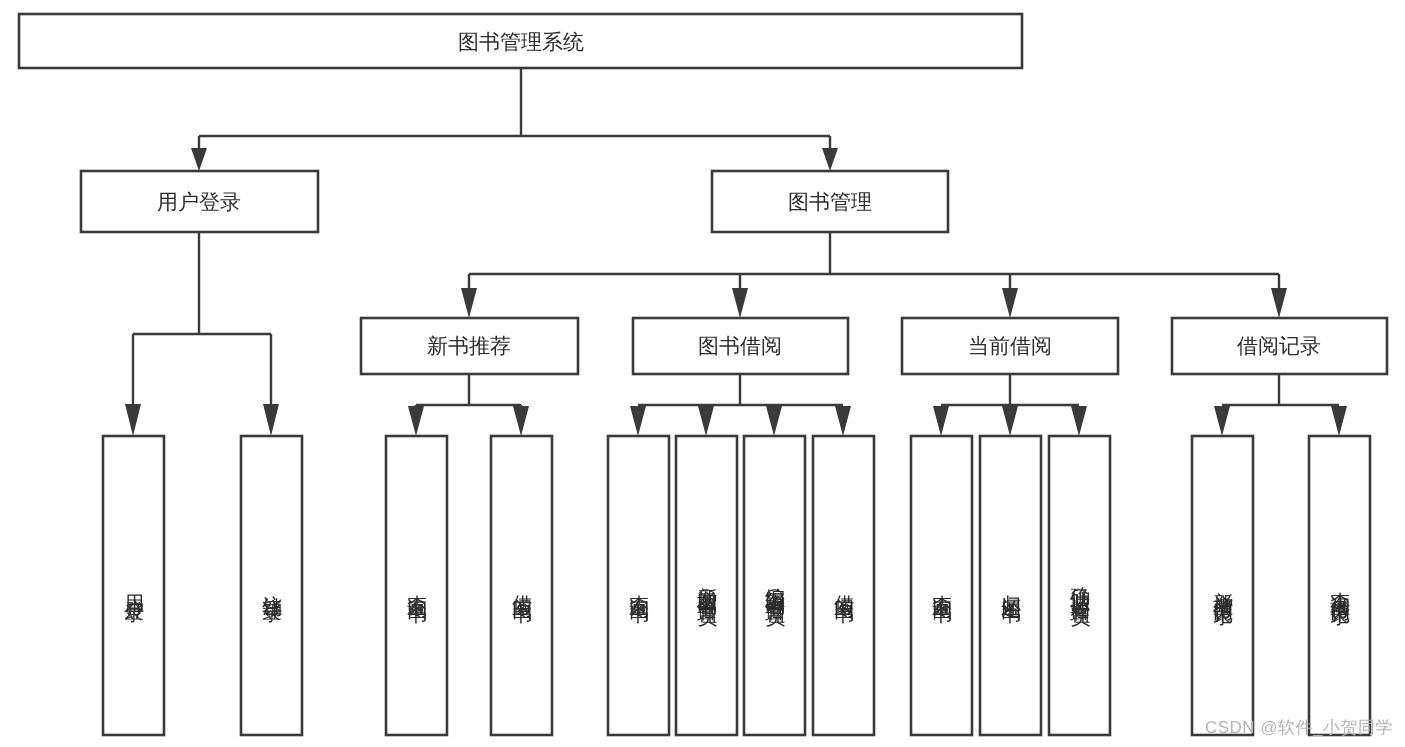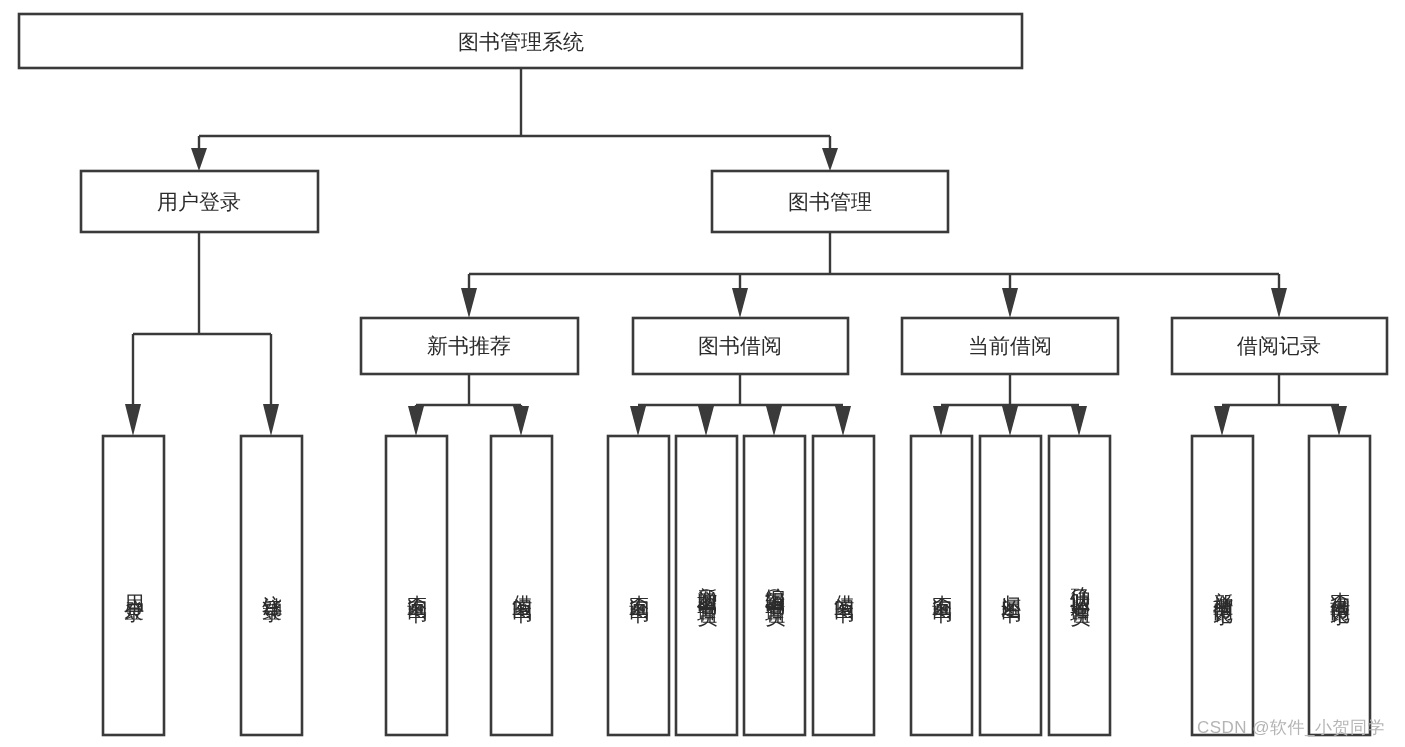--- a/index.html
+++ b/index.html
@@ -46,21 +46,21 @@
     fill: #2b2b2b;
     font-family: "Liberation Sans", "DejaVu Sans", sans-serif;
     font-size: 20px;
     text-anchor: middle;
     dominant-baseline: middle;
     writing-mode: vertical-rl;
     letter-spacing: 3px;
   }
   .watermark {
     position: absolute;
-    right: 20px;
+    right: 12px;
     bottom: 8px;
     font-family: "Liberation Sans", "DejaVu Sans", sans-serif;
     font-size: 17px;
     color: #b4b4b4;
     white-space: nowrap;
     letter-spacing: 0.5px;
   }
 </style>
 </head>
 <body>

